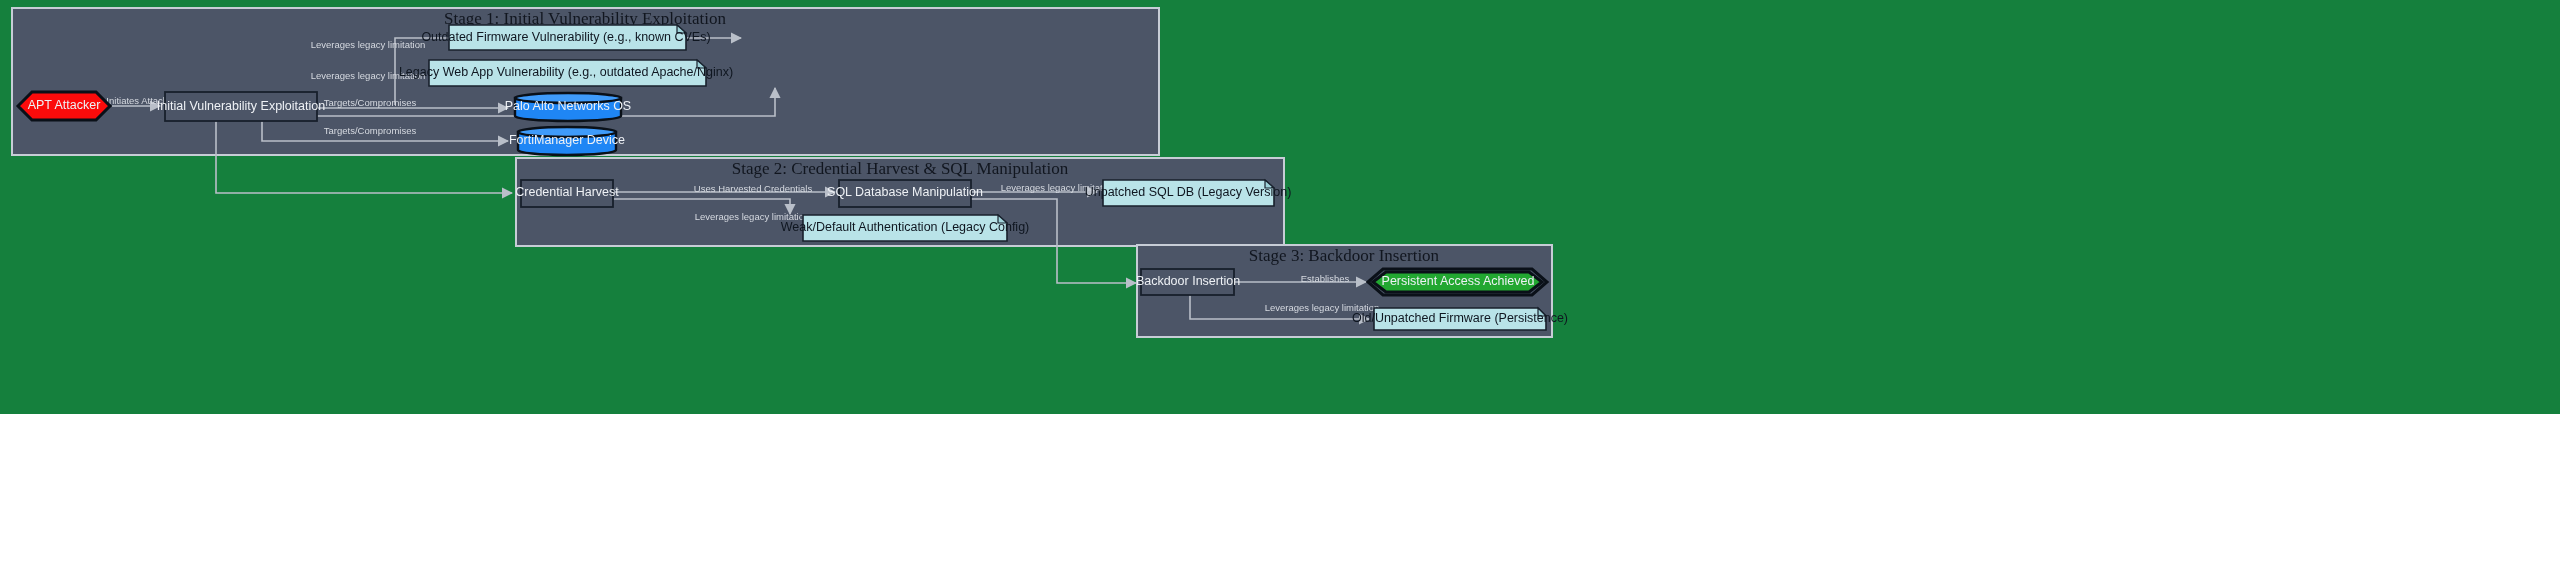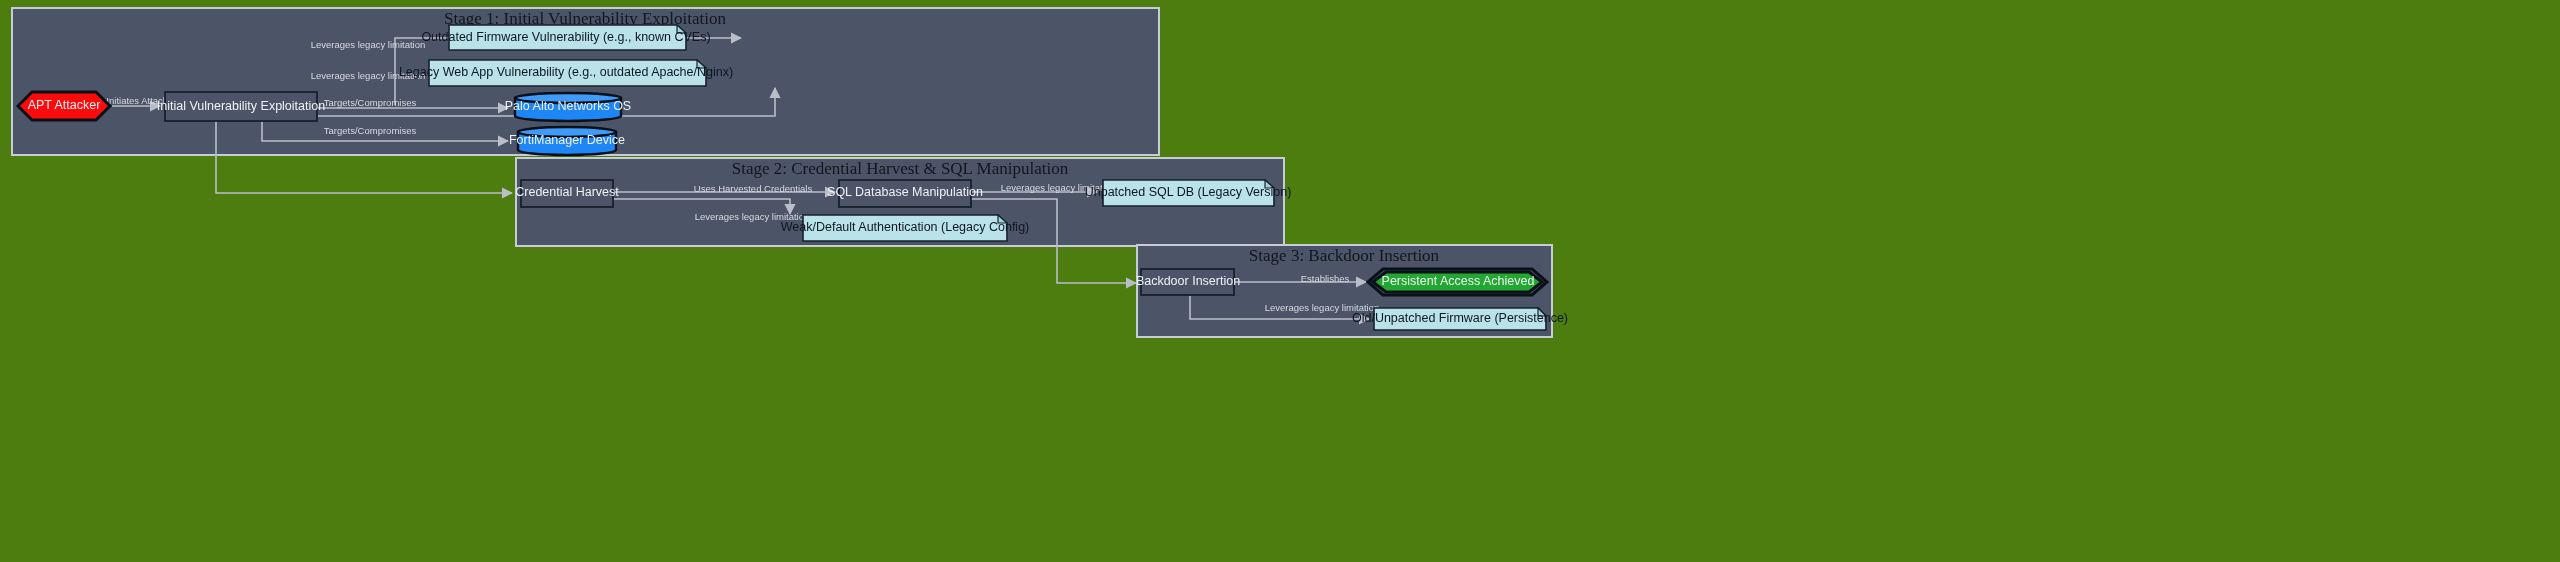--- a/index.html
+++ b/index.html
@@ -7,22 +7,22 @@
     margin: 0;
     padding: 0;
     background: #ffffff;
   }
   body {
     font-family: "Liberation Sans", sans-serif;
   }
   #stage-root {
     position: relative;
     width: 2560px;
-    height: 562px;
-    background: #4d7c0f;
+    height: 414px;
+    background: #15803d;
     overflow: hidden;
   }
   svg#flow-svg {
     position: absolute;
     top: 0; left: 0;
     width: 2560px;
     height: 562px;
   }
   .subgraph-rect {
     fill: #4c5567;

